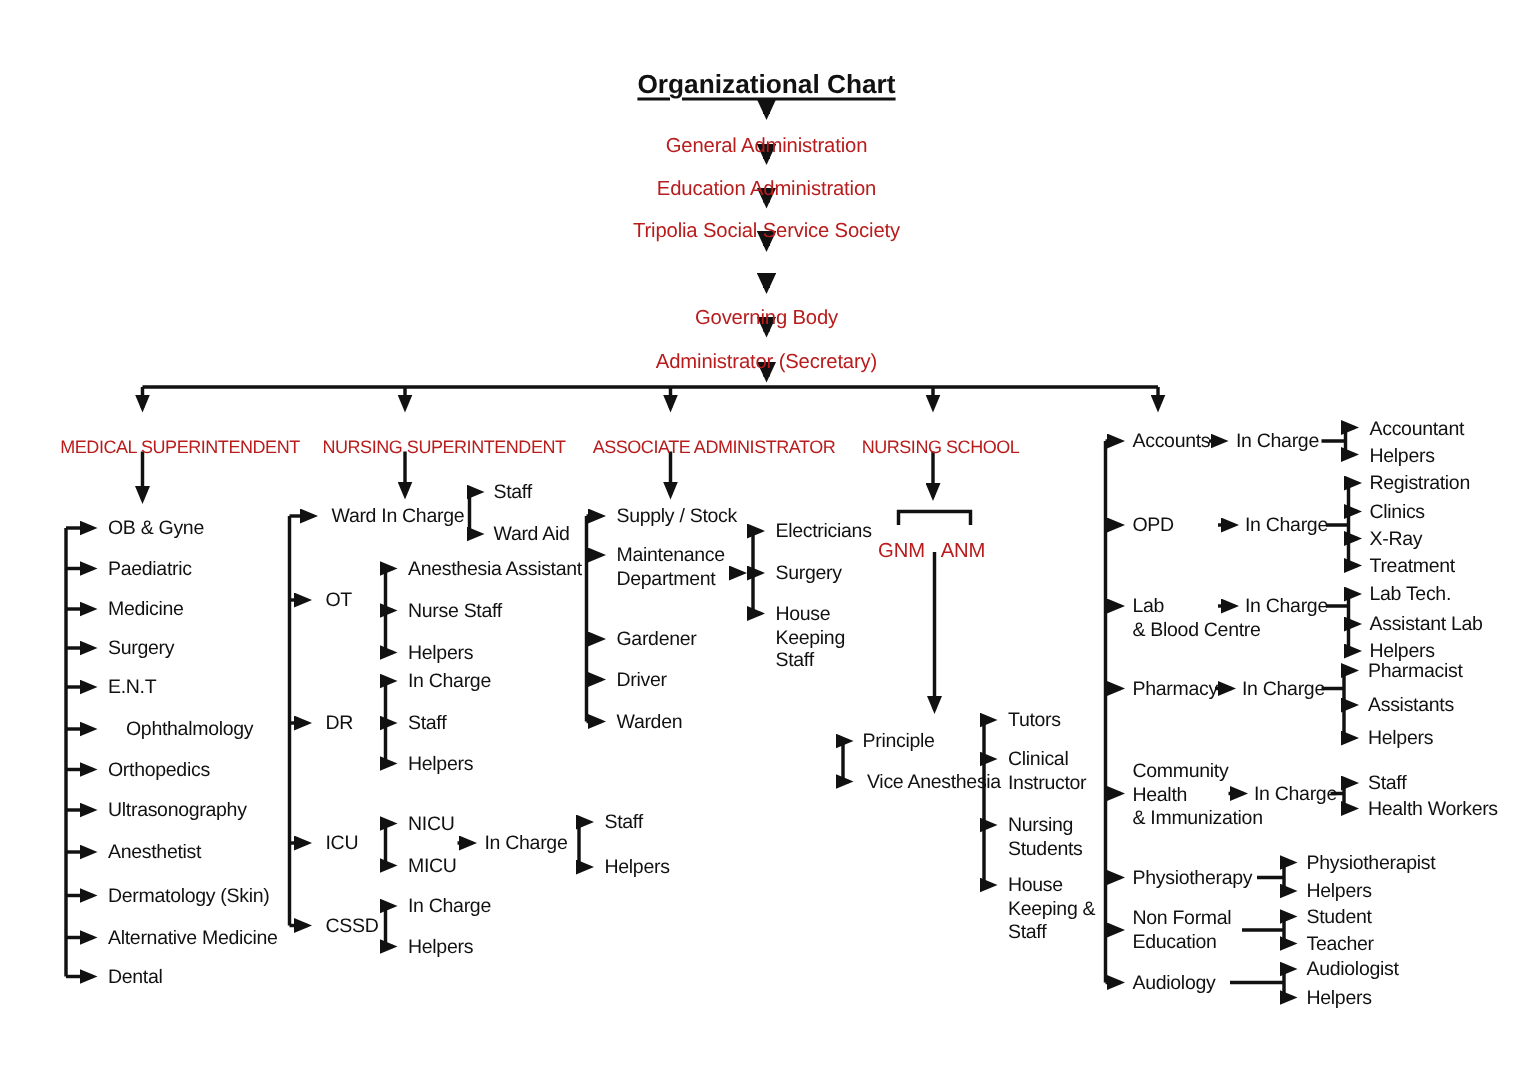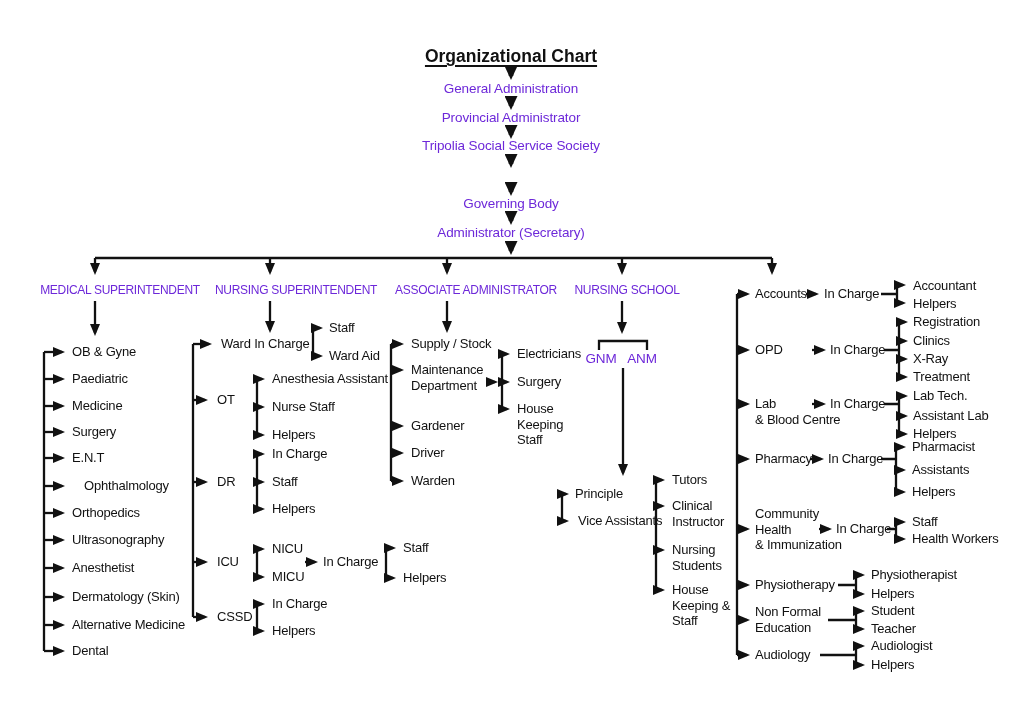--- a/index.html
+++ b/index.html
@@ -10,21 +10,21 @@
   #wires { position:absolute; left:0; top:0; }
   .s  { fill:none; stroke:#111; stroke-width:2.3px; }
   .a  { fill:none; stroke:#111; stroke-width:2.3px; marker-end:url(#ah); }
   .t  { fill:none; stroke:#111; stroke-width:4.6px; marker-end:url(#ahT); }
   .lbl {
     position:absolute; font-size:13px; line-height:15.5px; letter-spacing:-0.2px;
     white-space:pre-line; color:#111;
   }
   .lbl-c {
     position:absolute; font-size:13.5px; line-height:16px; letter-spacing:-0.1px;
-    transform:translateX(-50%); white-space:nowrap; text-align:right; color:#6d28d9;
+    transform:translateX(-50%); white-space:nowrap; text-align:right; color:#b91c1c;margin-top:8px;
   }
   .hdr { font-size:12px; letter-spacing:-0.3px; }
   .title {
     position:absolute; transform:translateX(-50%); white-space:nowrap;
     font-size:17.5px; font-weight:bold; text-decoration:underline;
     text-decoration-thickness:1.6px; text-underline-offset:3px;
   }
 </style>
 </head>
 <body>
@@ -168,21 +168,21 @@
       <line class="a" x1="856" y1="594" x2="862" y2="594"></line>
       <line class="a" x1="856" y1="611" x2="862" y2="611"></line>
       <line class="a" x1="856" y1="629" x2="862" y2="629"></line>
       <line class="a" x1="856" y1="646" x2="862" y2="646"></line>
       <line class="a" x1="856" y1="665" x2="862" y2="665"></line>
     </g>
   </svg>
 
   <div class="title" style="left:511px;top:46px">Organizational Chart</div>
   <div class="lbl-c" style="left:511px;top:81px">General Administration</div>
-  <div class="lbl-c" style="left:511px;top:110px">Provincial Administrator</div>
+  <div class="lbl-c" style="left:511px;top:110px">Education Administration</div>
   <div class="lbl-c" style="left:511px;top:138px">Tripolia Social Service Society</div>
   <div class="lbl-c" style="left:511px;top:196px">Governing Body</div>
   <div class="lbl-c" style="left:511px;top:225px">Administrator (Secretary)</div>
 
   <div class="lbl-c hdr" style="left:120px;top:282px">MEDICAL SUPERINTENDENT</div>
   <div class="lbl-c hdr" style="left:296px;top:282px">NURSING SUPERINTENDENT</div>
   <div class="lbl-c hdr" style="left:476px;top:282px">ASSOCIATE ADMINISTRATOR</div>
   <div class="lbl-c hdr" style="left:627px;top:282px">NURSING SCHOOL</div>
 
   <div class="lbl" style="left:72px;top:344px">OB &amp; Gyne</div>
@@ -227,21 +227,21 @@
   <div class="lbl" style="left:517px;top:401px">House
 Keeping
 Staff</div>
   <div class="lbl" style="left:411px;top:418px">Gardener</div>
   <div class="lbl" style="left:411px;top:445px">Driver</div>
   <div class="lbl" style="left:411px;top:473px">Warden</div>
 
   <div class="lbl-c" style="left:601px;top:351px">GNM</div>
   <div class="lbl-c" style="left:642px;top:351px">ANM</div>
   <div class="lbl" style="left:575px;top:486px">Principle</div>
-  <div class="lbl" style="left:578px;top:513px">Vice Assistants</div>
+  <div class="lbl" style="left:578px;top:513px">Vice Anesthesia</div>
   <div class="lbl" style="left:672px;top:472px">Tutors</div>
   <div class="lbl" style="left:672px;top:498px">Clinical
 Instructor</div>
   <div class="lbl" style="left:672px;top:542px">Nursing
 Students</div>
   <div class="lbl" style="left:672px;top:582px">House
 Keeping &amp;
 Staff</div>
 
   <div class="lbl" style="left:755px;top:286px">Accounts</div>

